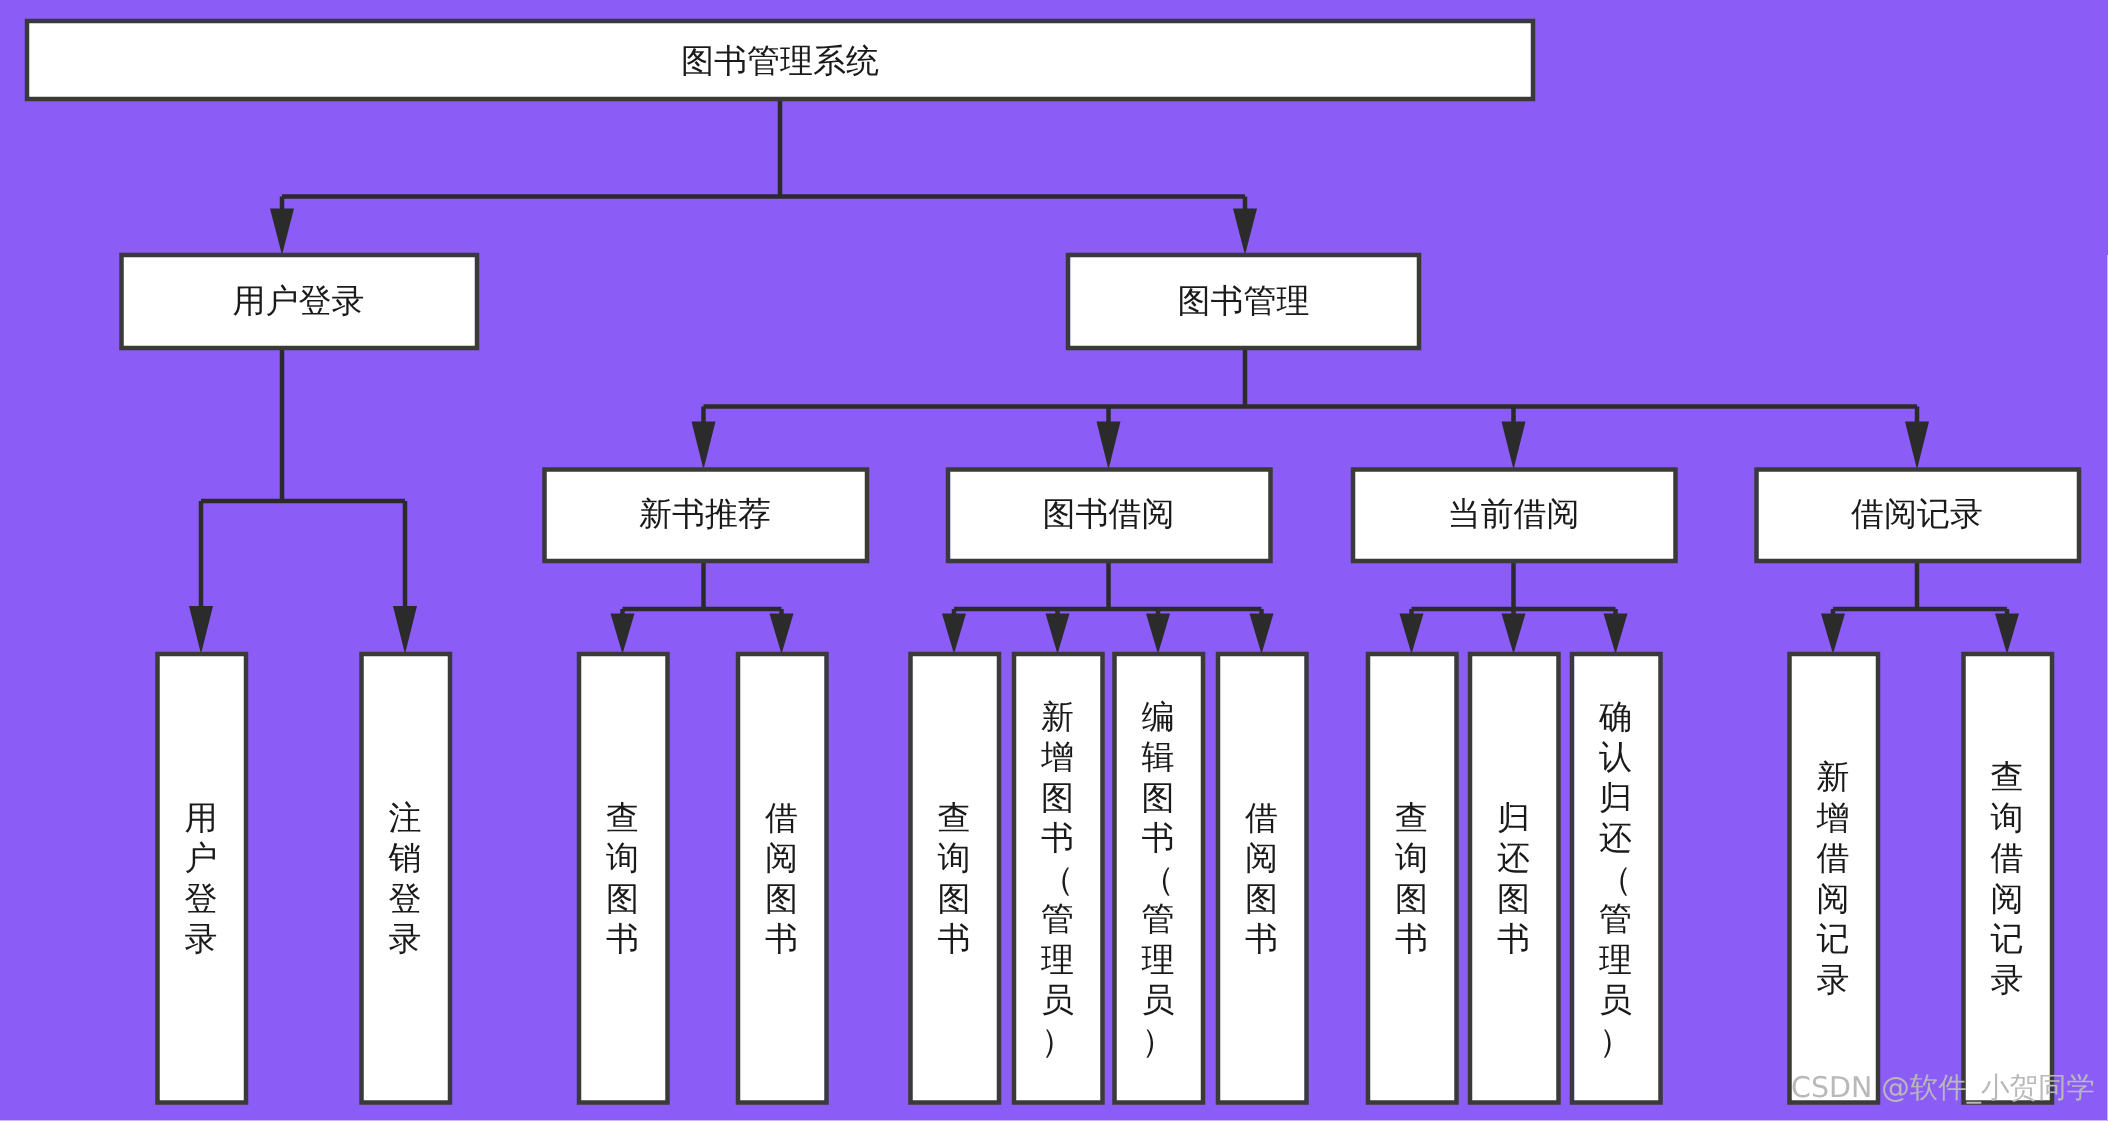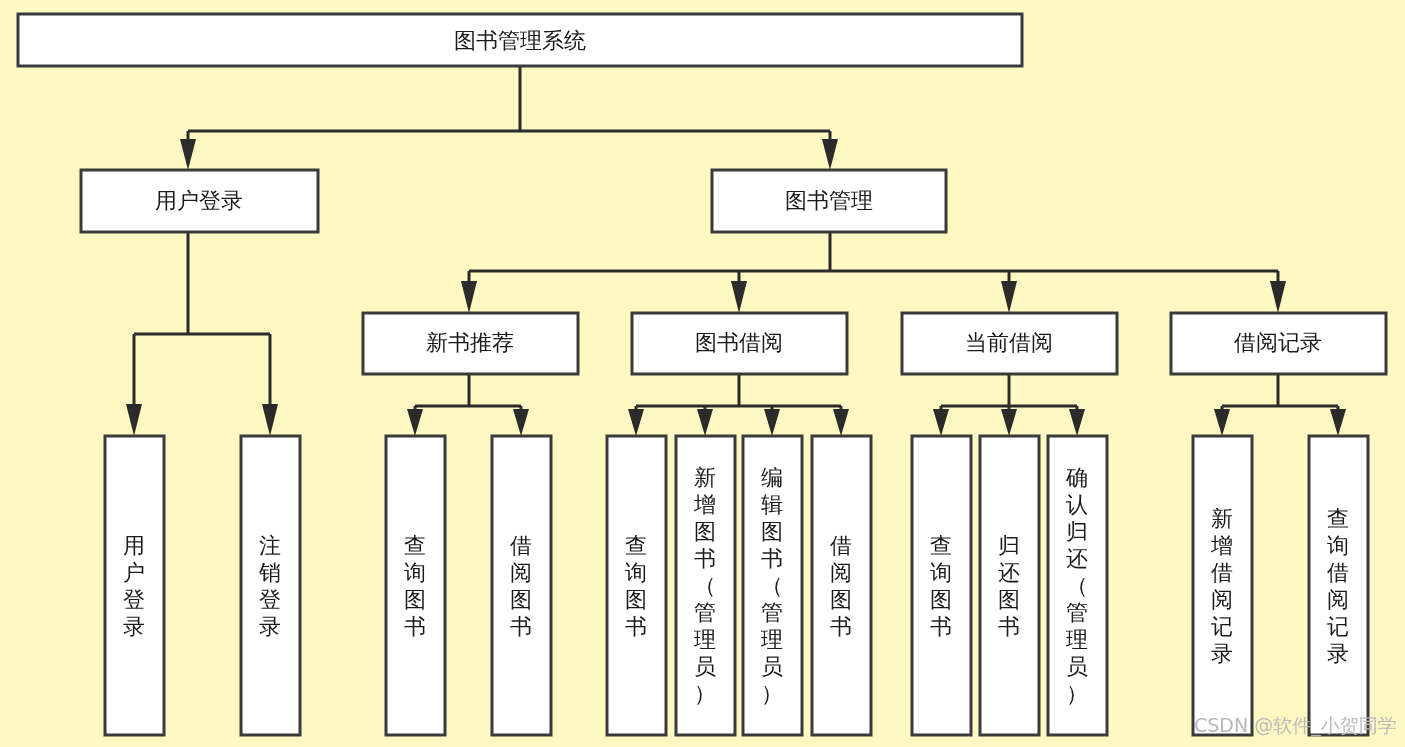--- a/index.html
+++ b/index.html
@@ -7,21 +7,21 @@
     padding: 0;
     background: #ffffff;
   }
   body {
     font-family: "DejaVu Sans", "Liberation Sans", sans-serif;
   }
   #diagram-root {
     position: relative;
     width: 1405px;
     height: 747px;
-    background: #fef9c3;
+    background: #8b5cf6;
     overflow: hidden;
   }
   svg#flow-svg {
     position: absolute;
     left: 0;
     top: 0;
     width: 1405px;
     height: 747px;
     display: block;
   }

